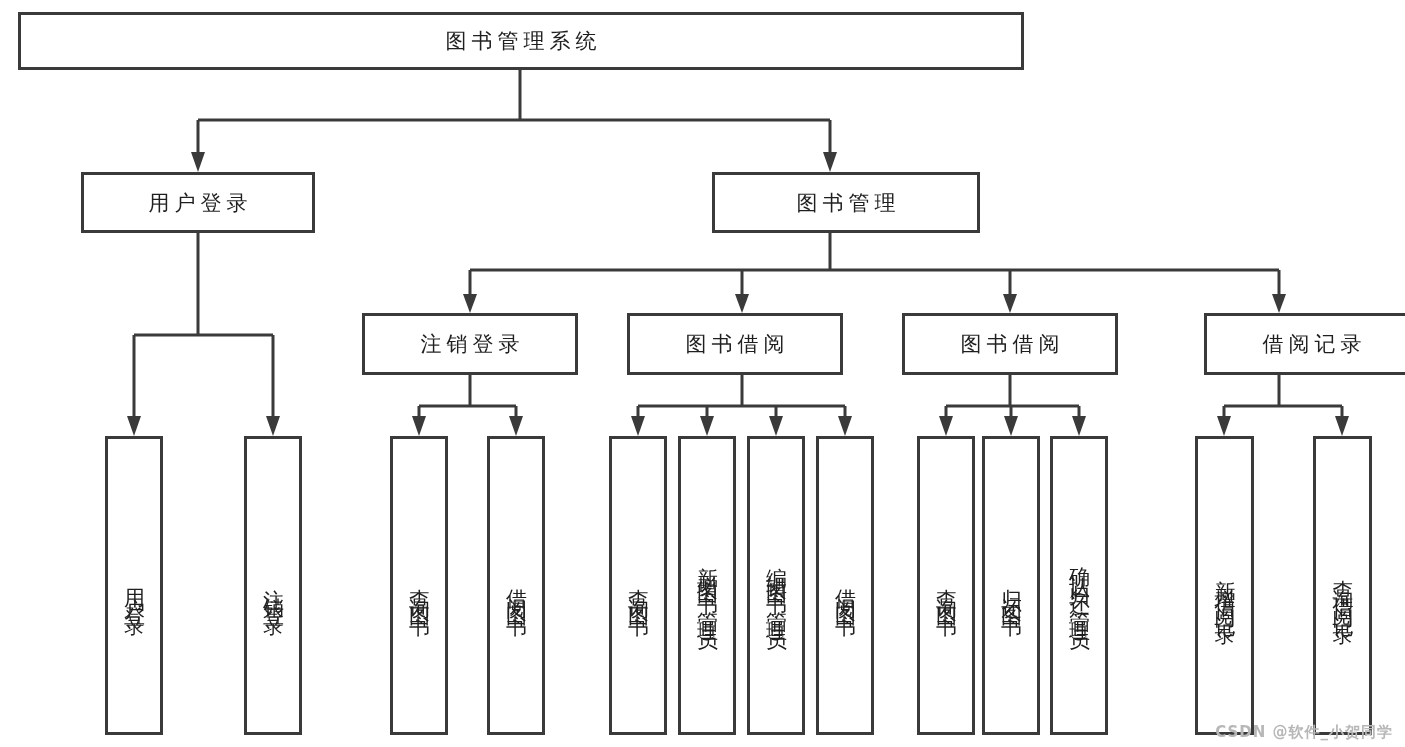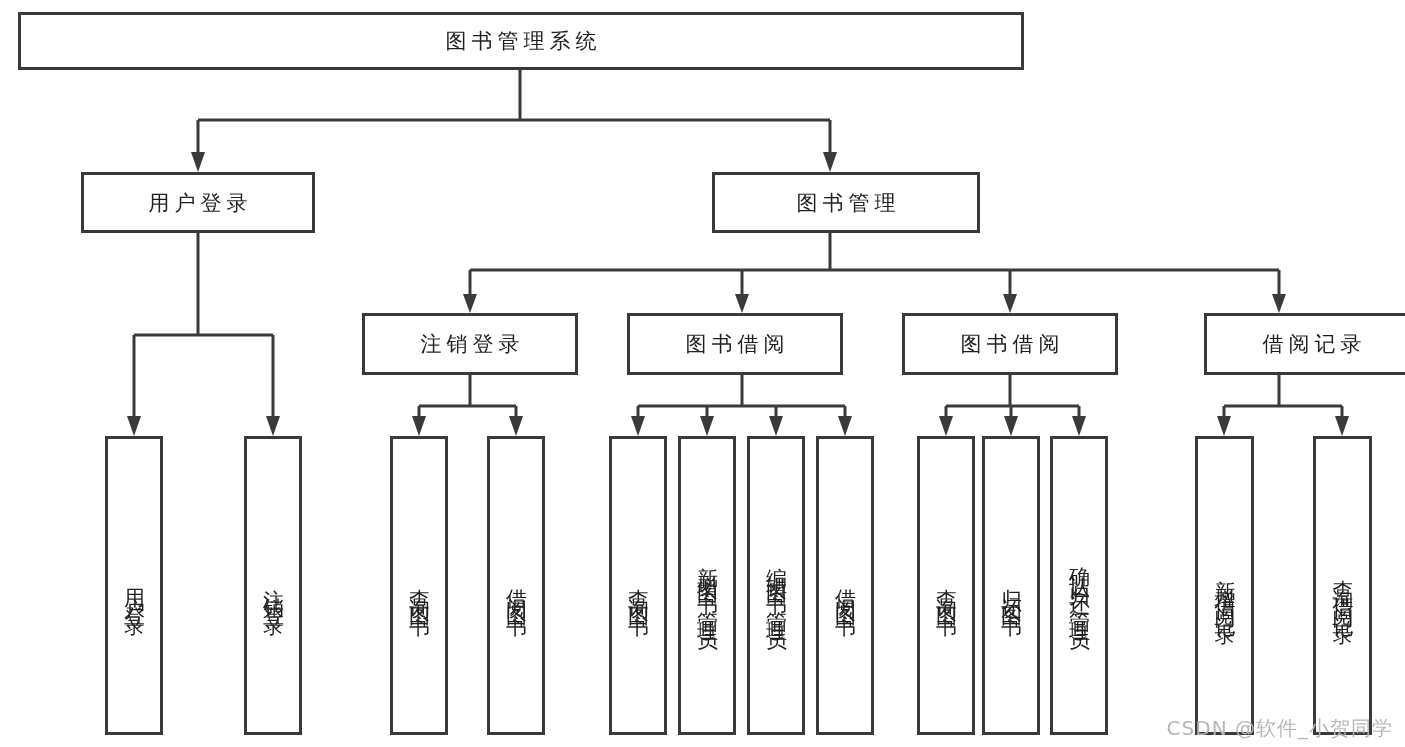--- a/index.html
+++ b/index.html
@@ -32,24 +32,25 @@
     white-space:normal;
     line-height:1;
     font-size:21px;
     padding-top:9px; 
   }
   .watermark{
     position:absolute;
     right:12px;
     bottom:5px;
     z-index:3;
-    font-size:20px;
+    font-size:15px;
     letter-spacing:1px;
     color:#b7b7b7;
     white-space:nowrap;
+    font-weight:bold;
   }
 </style>
 </head>
 <body>
 
 <div class="canvas">
 
   <svg class="connectors" width="1405" height="747" viewBox="0 0 1405 747">
     <g stroke="#3a3a3a" stroke-width="3" fill="none">
 

